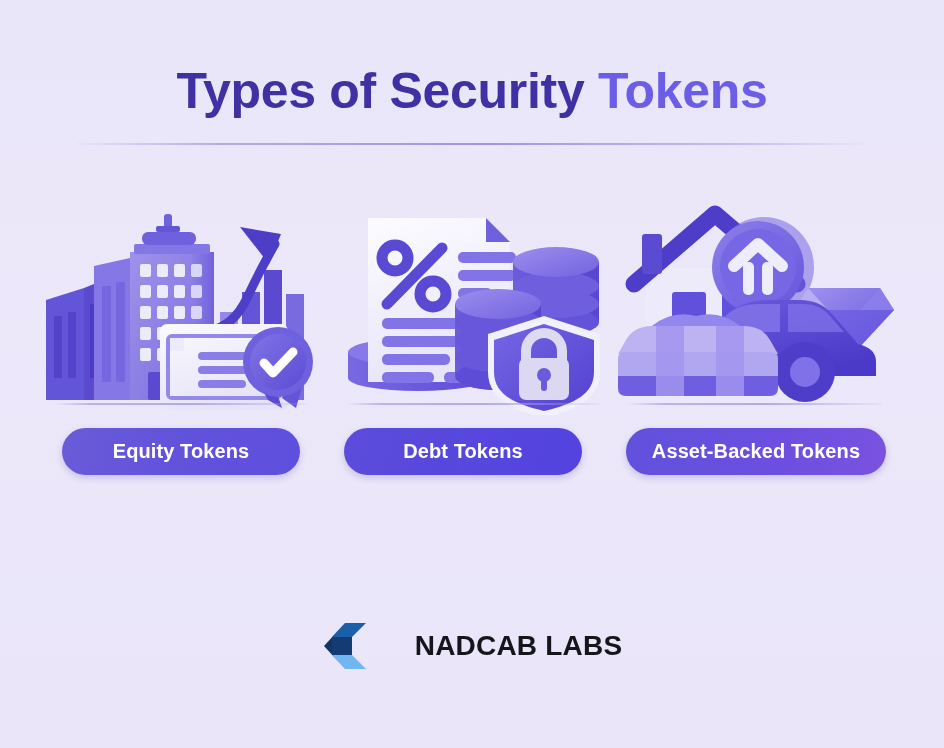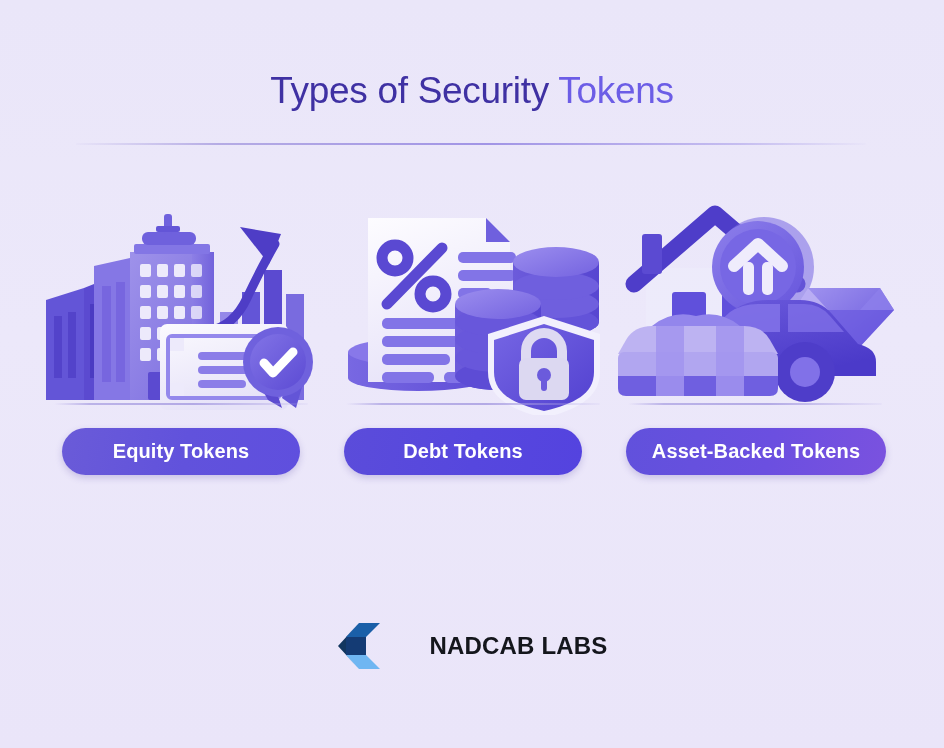--- a/index.html
+++ b/index.html
@@ -18,22 +18,22 @@
     overflow: hidden;
   }
 
   
   #title {
     position: absolute;
     top: 64px;
     left: 0;
     width: 944px;
     text-align: center;
-    font-size: 37px;
-    font-weight: normal;
+    font-size: 50px;
+    font-weight: bold;
     letter-spacing: -0.3px;
     line-height: 54px;
     white-space: nowrap;
   }
   #title .t-dark { color: #3F31A3; }
   #title .t-light { color: #6C5DE6; }
 
   #title-divider {
     position: absolute;
     top: 143px;
@@ -120,21 +120,21 @@
     top: 621px;
     left: 0;
     width: 944px;
     display: flex;
     align-items: center;
     justify-content: center;
     gap: 11px;
   }
   #logo-mark { width: 46px; height: 50px; display: block; }
   #logo-text {
-    font-size: 24px;
+    font-size: 28px;
     font-weight: bold;
     color: #14161C;
     letter-spacing: 0.2px;
     white-space: nowrap;
     margin-left: 36px;
   }
 </style>
 </head>
 <body>
 

